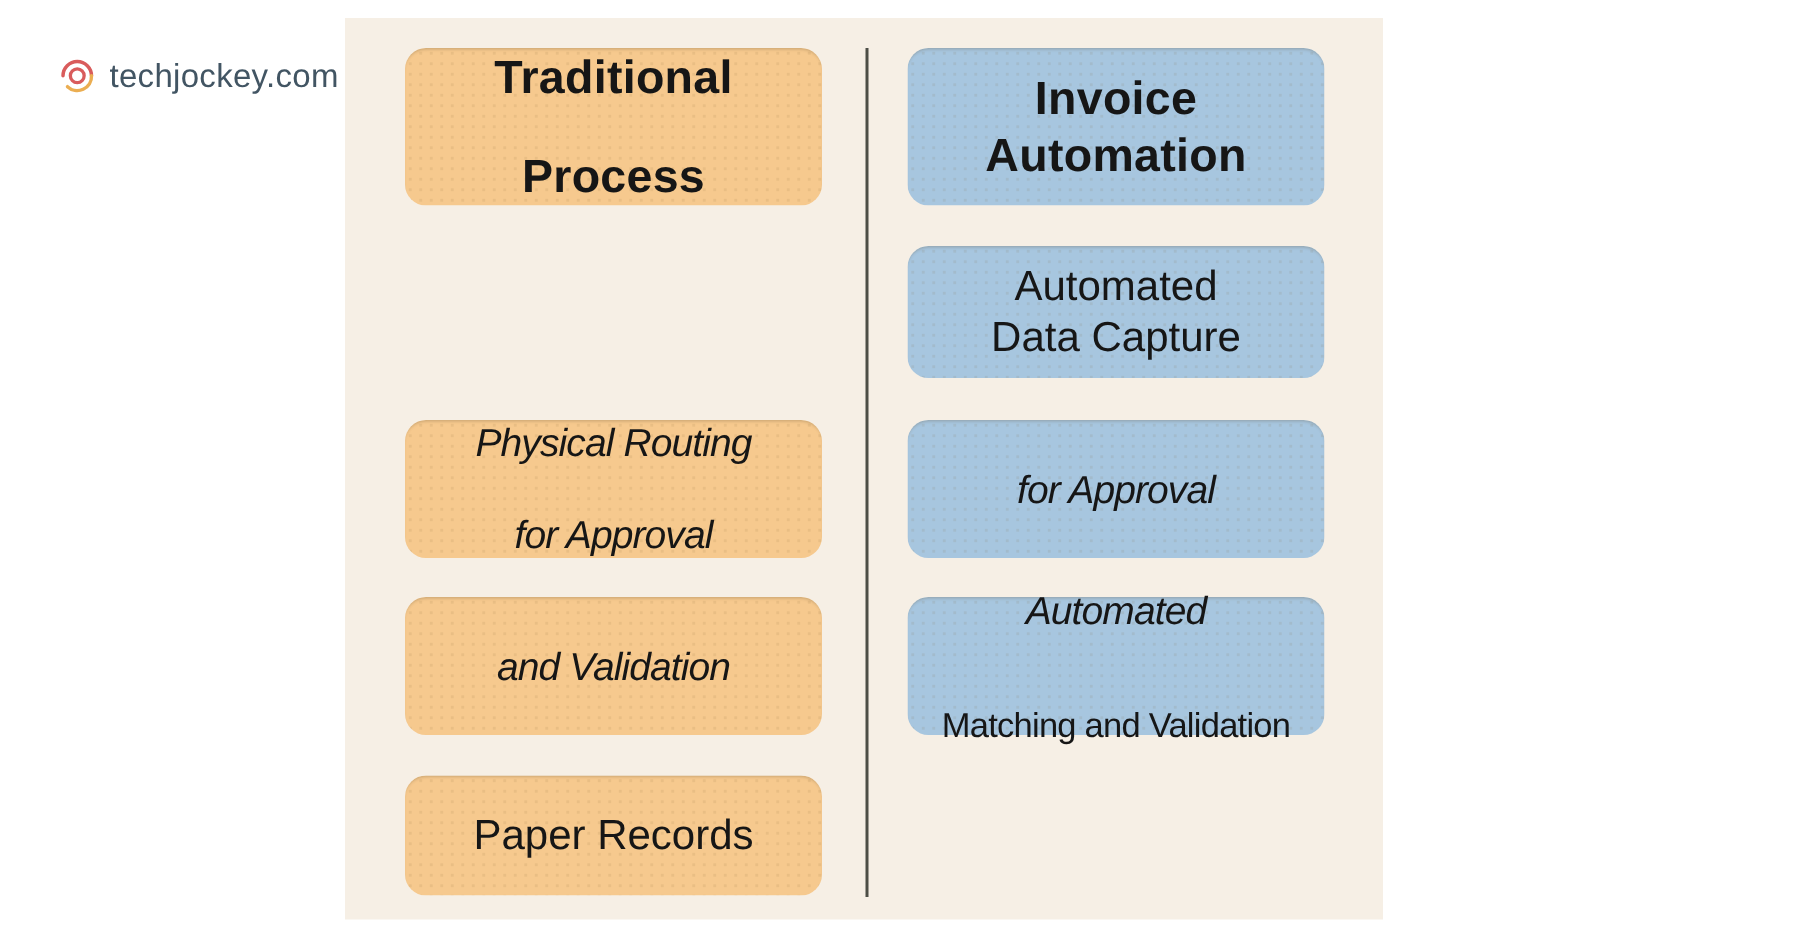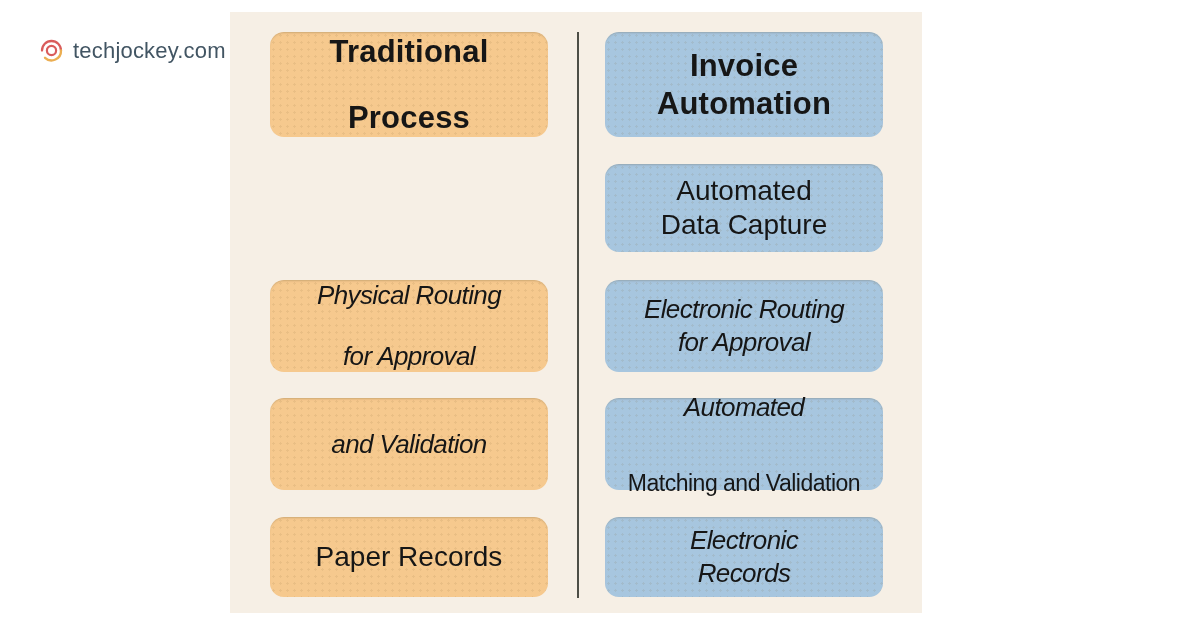--- a/index.html
+++ b/index.html
@@ -148,27 +148,22 @@
     <div class="col col-right">
       <div class="box blue r1">
         <span class="title-text">Invoice</span>
         <span class="title-text">Automation</span>
       </div>
       <div class="box blue r2">
         <span class="item-text">Automated</span>
         <span class="item-text">Data Capture</span>
       </div>
       <div class="box blue r3">
-        <span class="item-text cond">Electronic Routing</span>
         <span class="item-text cond">for Approval</span>
       </div>
       <div class="box blue r4">
         <span class="item-text cond">Automated</span>
         <span class="item-text cond-sm">Matching and Validation</span>
-      </div>
-      <div class="box blue r5">
-        <span class="item-text cond">Electronic</span>
-        <span class="item-text cond">Records</span>
       </div>
     </div>
   </div>
 
 </div>
 
 </body></html>

